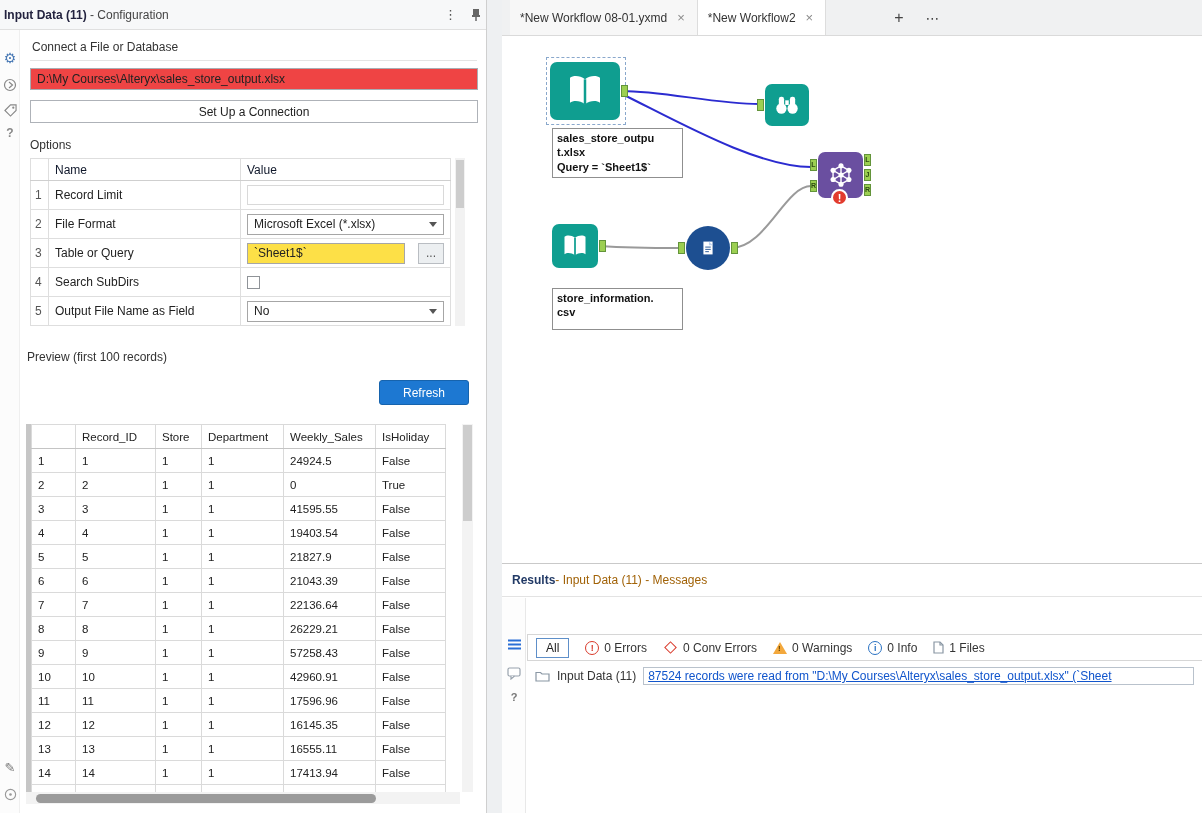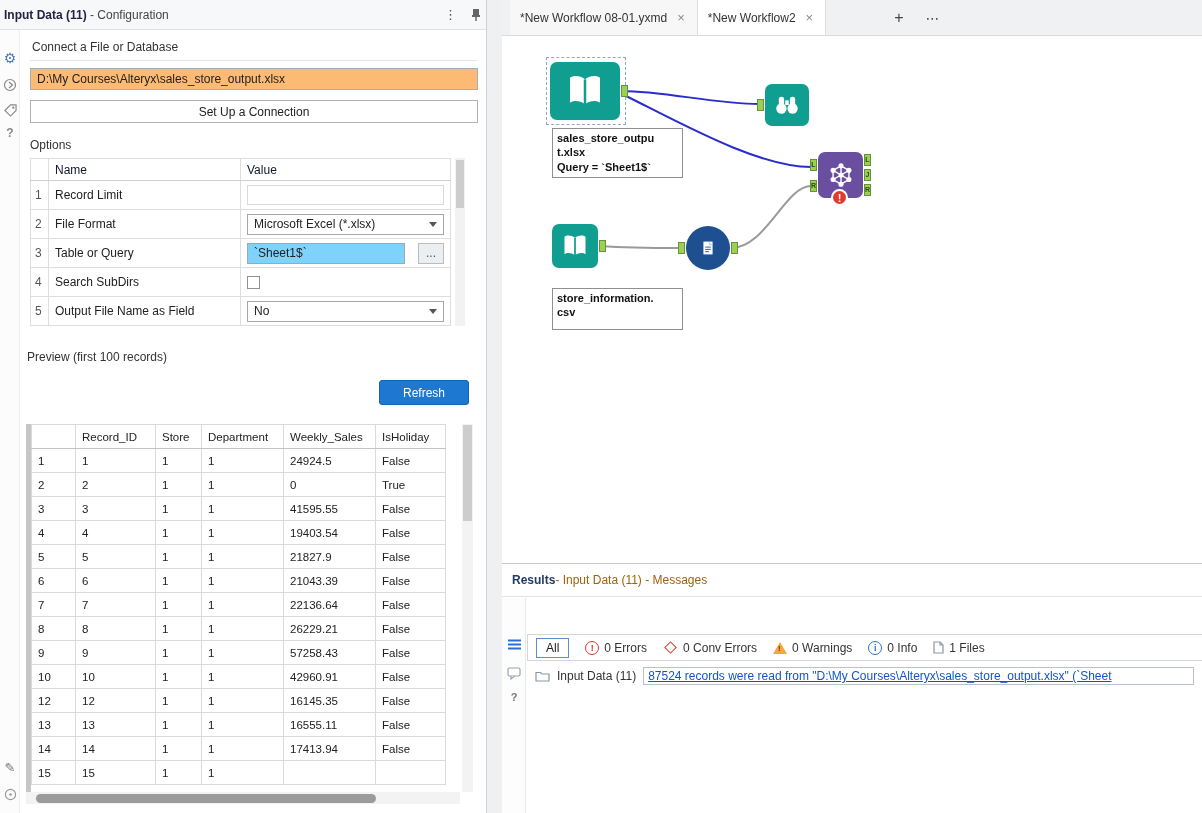--- a/index.html
+++ b/index.html
@@ -20,34 +20,34 @@
 .strip-icon.txt{display:block}
 .s-gear{top:20px;color:#4a7ab5;font-size:14px}
 .s-nav{top:48px}
 .s-tag{top:74px}
 .s-help{top:96px;font-weight:bold;font-size:12px;color:#888}
 .s-pencil{top:730px}
 .s-circ{top:758px}
 
 .config-content{position:absolute;left:21px;top:30px;right:0;bottom:0;background:#fff}
 .connect-label{margin:8px 9px 0;padding:2px 2px 6px;border-bottom:1px solid #e4e4e4;color:#333}
-.file-path{position:absolute;left:9px;top:38px;width:448px;height:22px;border:1px solid #a9adb3;padding:0 6px;font:inherit;color:#222;background:#fdba74}
+.file-path{position:absolute;left:9px;top:38px;width:448px;height:22px;border:1px solid #a9adb3;padding:0 6px;font:inherit;color:#222;background:#ef4444}
 .setup-btn{position:absolute;left:9px;top:70px;width:448px;height:23px;background:#fff;border:1px solid #aeb2b8;font:inherit;color:#222;cursor:default}
 .options-label{position:absolute;left:9px;top:108px;color:#333}
 
 .options-table{position:absolute;left:9px;top:128px;width:421px;border-collapse:collapse;font-size:12px;background:#fff}
 .options-table th,.options-table td{border:1px solid #dedede;padding:2px 6px;text-align:left;font-weight:normal;height:29px;vertical-align:middle}
 .options-table tr.opt-head th{height:22px;border-bottom:1px solid #cfcfcf;color:#0f172a}
 .options-table .c-num{width:18px;color:#555;padding:2px 4px}
 .options-table .c-name{width:192px}
 .opt-input{width:100%;height:20px;border:1px solid #d9d9d9;font:inherit;padding:0 4px}
 .cellflex{display:flex;align-items:center}
 .combo{display:flex;align-items:center;height:21px;border:1px solid #a6a6a6;background:#fff;padding:0 6px;gap:6px;width:100%}
 .chev{margin-left:auto;width:0;height:0;border-left:4px solid transparent;border-right:4px solid transparent;border-top:5px solid #555}
-.qbox{width:158px;height:21px;border:1px solid #a6a6a6;background:#7dd3fc;padding:0 6px;line-height:19px}
+.qbox{width:158px;height:21px;border:1px solid #a6a6a6;background:#fde047;padding:0 6px;line-height:19px}
 .dots-btn{margin-left:auto;width:26px;height:21px;background:#eceff1;border:1px solid #b9bdc2;color:#555;font:inherit;line-height:1}
 .cb-cell{text-align:center}
 .checkbox{display:inline-block;width:13px;height:13px;border:1px solid #8f9398;background:#fff;vertical-align:middle}
 .opt-scroll{position:absolute;left:434px;top:128px;width:10px;height:168px;background:#f2f2f2}
 .opt-thumb{position:absolute;left:1px;top:2px;width:8px;height:48px;background:#cdcdcd}
 
 .preview-label{position:absolute;left:6px;top:320px;color:#333}
 .refresh-btn{position:absolute;left:358px;top:350px;width:90px;height:25px;background:#1d78d2;border:1px solid #1663ad;border-radius:3px;color:#fff;font:inherit}
 .grid-wrap{position:absolute;left:5px;top:394px;width:434px;height:368px;overflow:hidden;border-left:5px solid #c6c6c6;background:#fff}
 .grid{border-collapse:collapse;font-size:11.5px;table-layout:fixed}
@@ -300,20 +300,28 @@
             </tr>
             <tr>
               <td>10</td>
               <td>10</td>
               <td>1</td>
               <td>1</td>
               <td>42960.91</td>
               <td>False</td>
             </tr>
             <tr>
+              <td>11</td>
+              <td>11</td>
+              <td>1</td>
+              <td>1</td>
+              <td>17596.96</td>
+              <td>False</td>
+            </tr>
+            <tr>
               <td>12</td>
               <td>12</td>
               <td>1</td>
               <td>1</td>
               <td>16145.35</td>
               <td>False</td>
             </tr>
             <tr>
               <td>13</td>
               <td>13</td>

